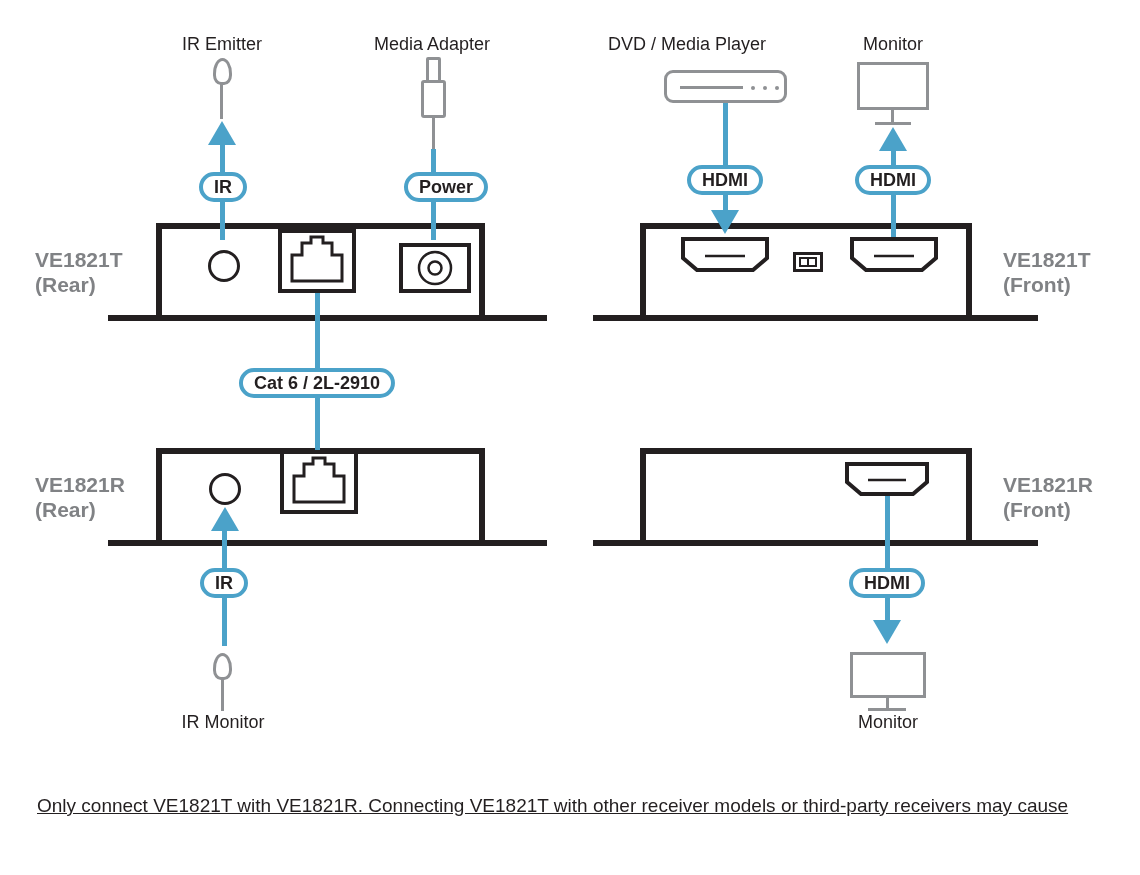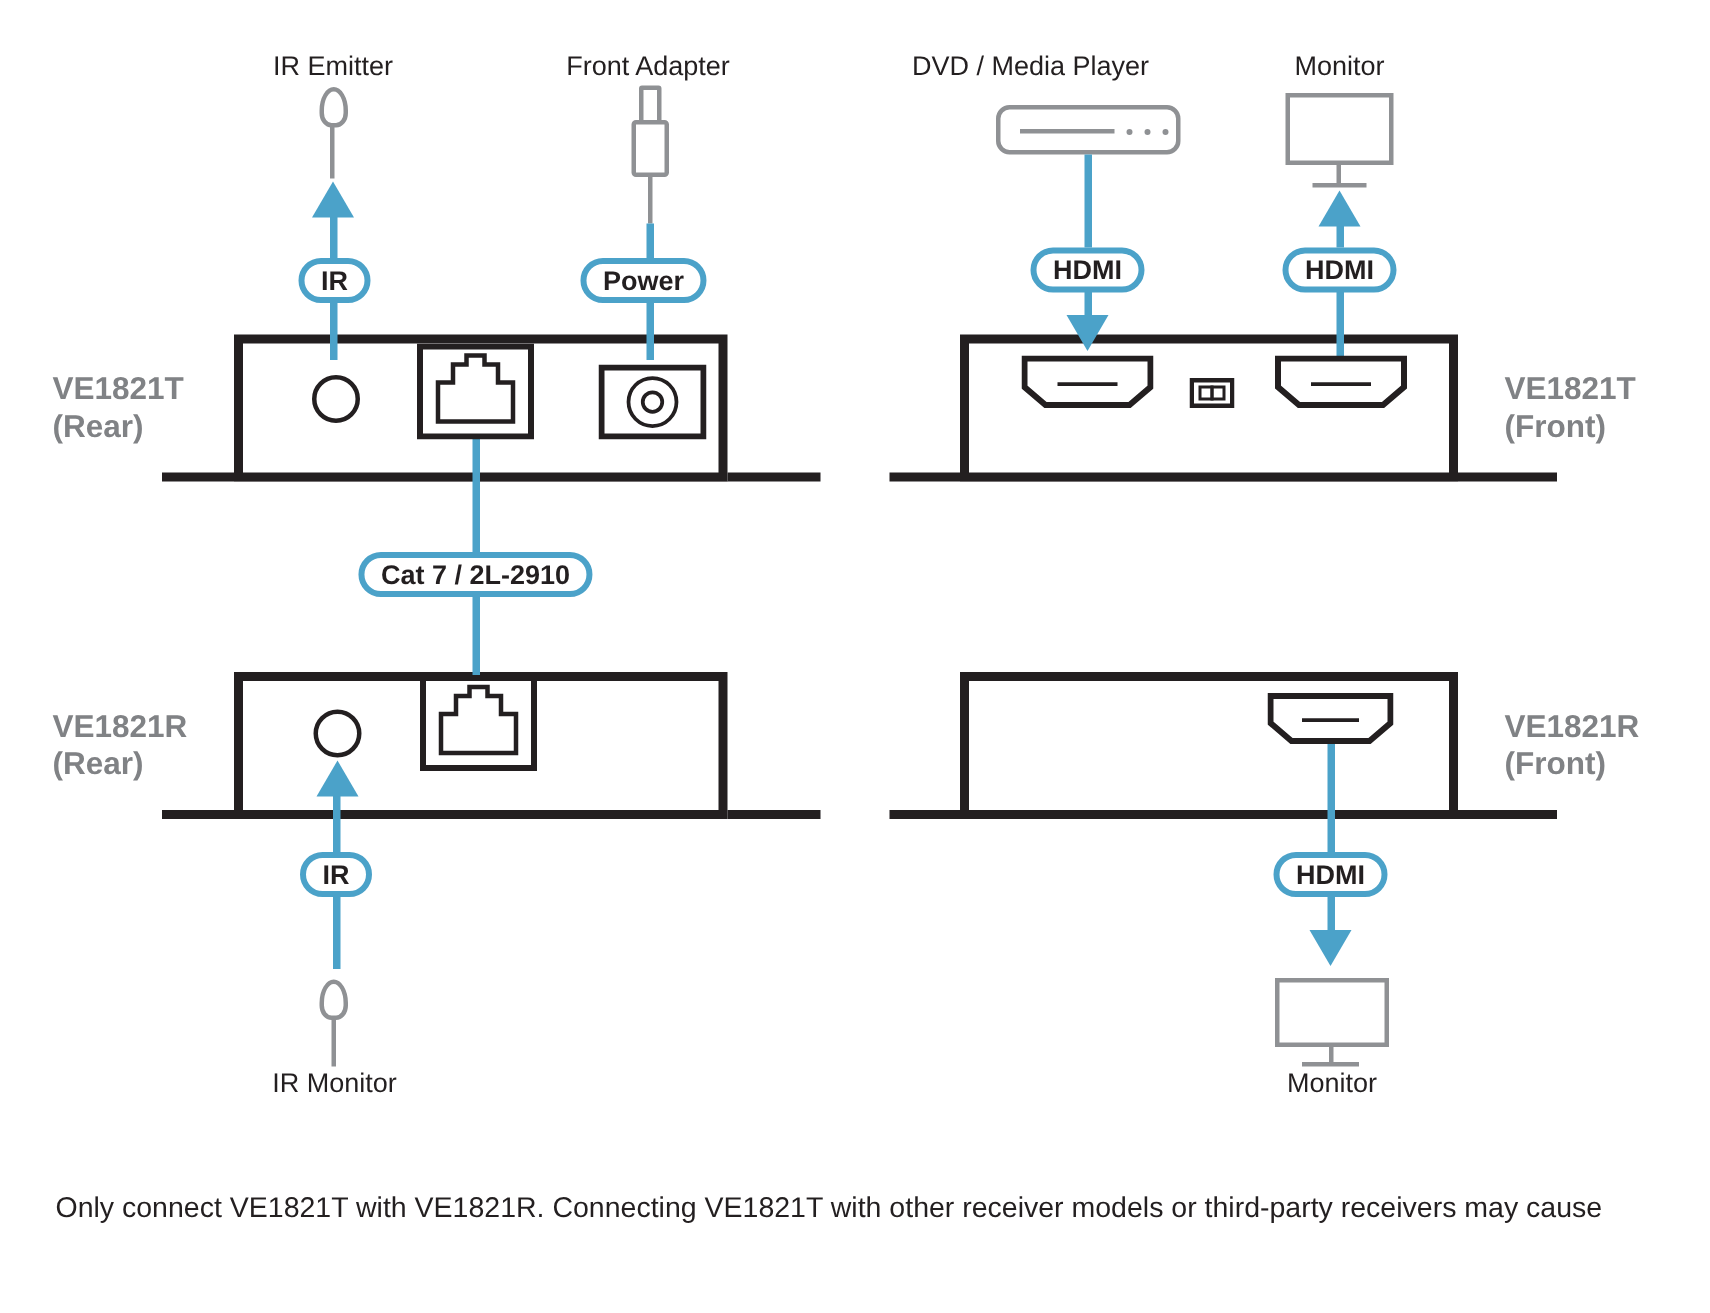--- a/index.html
+++ b/index.html
@@ -7,21 +7,21 @@
     position:relative;width:1140px;height:875px;background:#fff;overflow:hidden;
     font-family:"Liberation Sans", sans-serif;color:#231f20;
   }
   
   .lbl{position:absolute;transform:translateX(-50%);font-size:18px;line-height:21px;
        white-space:nowrap;color:#231f20;z-index:5;text-align:center;}
   .devlbl{position:absolute;font-weight:bold;font-size:21px;line-height:25px;
           color:#808285;white-space:nowrap;z-index:5;}
   .devlbl span{display:block;}
   .note{position:absolute;left:37px;top:794px;font-size:19px;line-height:23px;color:#231f20;z-index:5;}
-  .note span{display:block;white-space:nowrap;}
+  .note span{display:block;white-space:nowrap;text-decoration:underline;}
   
   .bline{position:absolute;width:5px;background:#4ba2c9;z-index:2;}
   .ah-up{position:absolute;width:0;height:0;z-index:4;
          border-left:14px solid transparent;border-right:14px solid transparent;
          border-bottom:24px solid #4ba2c9;}
   .ah-down{position:absolute;width:0;height:0;z-index:4;
          border-left:14px solid transparent;border-right:14px solid transparent;
          border-top:24px solid #4ba2c9;}
   .pillwrap{position:absolute;transform:translateX(-50%);z-index:4;}
   .pill{display:inline-block;background:#fff;border:4px solid #4ba2c9;border-radius:16px;
@@ -52,26 +52,26 @@
 <div class="stage">
 
   <div class="lbl" style="left:222px;top:34px">IR Emitter</div>
   <div class="bulb" style="left:213px;top:58px"></div>
   <div class="gline" style="left:220px;top:84px;height:35px"></div>
   <div class="ah-up" style="left:208px;top:121px"></div>
   <div class="bline" style="left:220px;top:144px;height:29px"></div>
   <div class="pillwrap" style="left:223px;top:172px"><span class="pill">IR</span></div>
   <div class="bline" style="left:220px;top:201px;height:39px"></div>
 
-  <div class="lbl" style="left:432px;top:34px">Front Adapter</div>
+  <div class="lbl" style="left:432px;top:34px">Media Adapter</div>
   <div class="padapter" style="left:426px;top:57px;width:15px;height:26px;border-radius:2px"></div>
   <div class="padapter" style="left:421px;top:80px;width:25px;height:38px;border-radius:3px"></div>
   <div class="gline" style="left:432px;top:117px;height:32px"></div>
   <div class="bline" style="left:431px;top:149px;height:24px"></div>
-  <div class="pillwrap" style="left:429px;top:172px"><span class="pill">Power</span></div>
+  <div class="pillwrap" style="left:446px;top:172px"><span class="pill">Power</span></div>
   <div class="bline" style="left:431px;top:201px;height:39px"></div>
 
   <div class="lbl" style="left:687px;top:34px">DVD / Media Player</div>
   <div class="dvd" style="left:664px;top:70px;width:123px;height:33px">
     <span class="slot"></span>
     <span class="dot" style="left:84px"></span>
     <span class="dot" style="left:96px"></span>
     <span class="dot" style="left:108px"></span>
   </div>
   <div class="bline" style="left:723px;top:103px;height:62px"></div>
@@ -129,21 +129,21 @@
     </svg>
   </div>
   <div class="port" style="left:850px;top:237px">
     <svg width="88" height="35" viewBox="0 0 88 35">
       <path d="M 2 2 L 86 2 L 86 21 L 72 33 L 16 33 L 2 21 Z" fill="#fff" stroke="#231f20" stroke-width="4"></path>
       <line x1="24" y1="19" x2="64" y2="19" stroke="#231f20" stroke-width="2.5"></line>
     </svg>
   </div>
 
   <div class="bline" style="left:315px;top:291px;height:79px"></div>
-  <div class="pillwrap" style="left:317px;top:368px"><span class="pill">Cat 7 / 2L-2910</span></div>
+  <div class="pillwrap" style="left:317px;top:368px"><span class="pill">Cat 6 / 2L-2910</span></div>
   <div class="bline" style="left:315px;top:397px;height:58px"></div>
 
   <div class="baseline" style="left:108px;top:540px;width:439px"></div>
   <div class="devbox" style="left:156px;top:448px;width:329px;height:98px"></div>
   <div class="devlbl" style="left:35px;top:472px">
     <span>VE1821R</span>
     <span>(Rear)</span>
   </div>
   <div class="circleport" style="left:209px;top:473px"></div>
   <div class="port" style="left:280px;top:450px">

